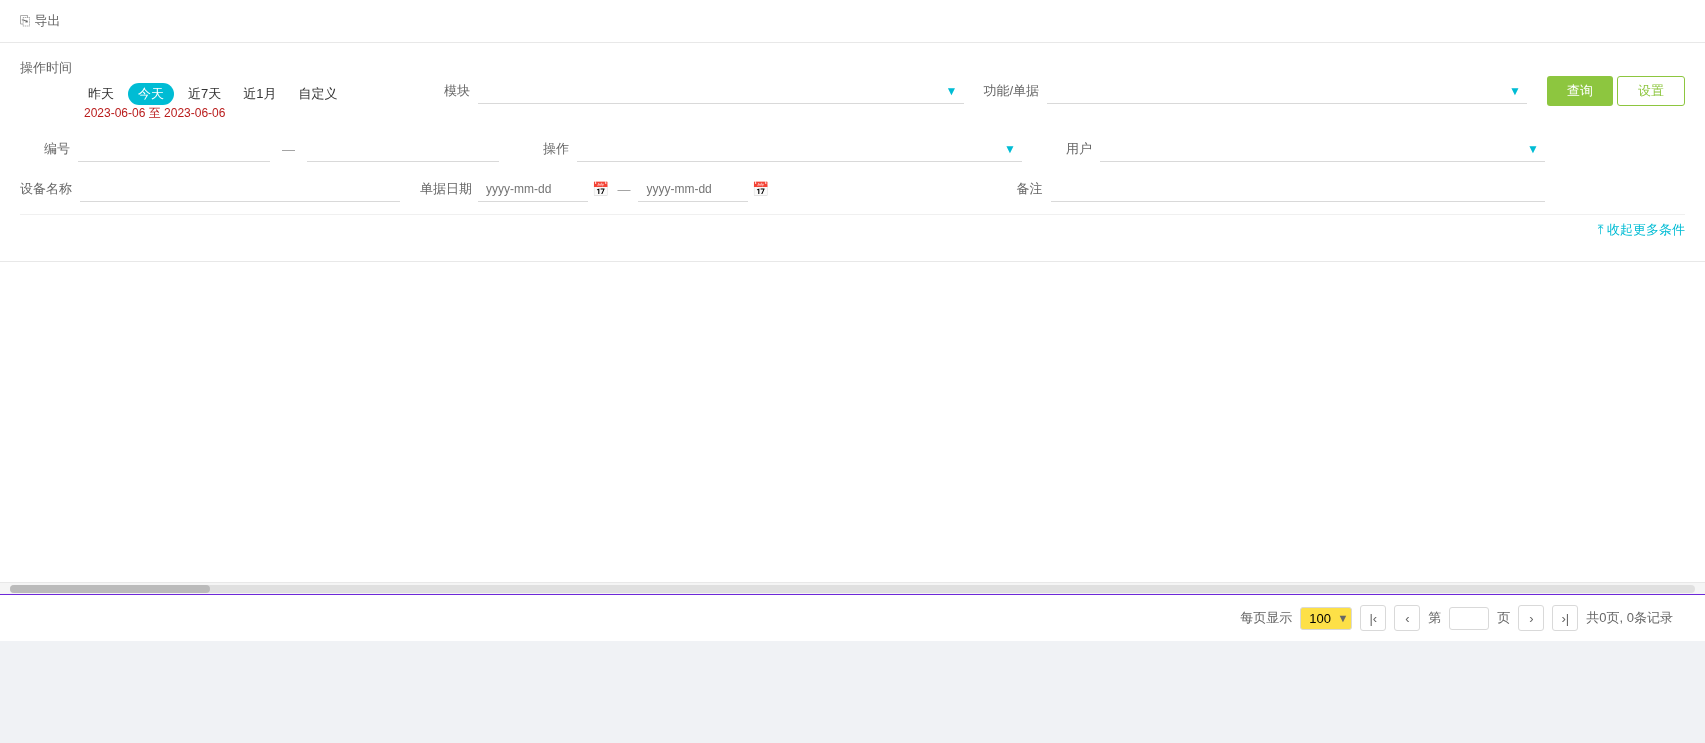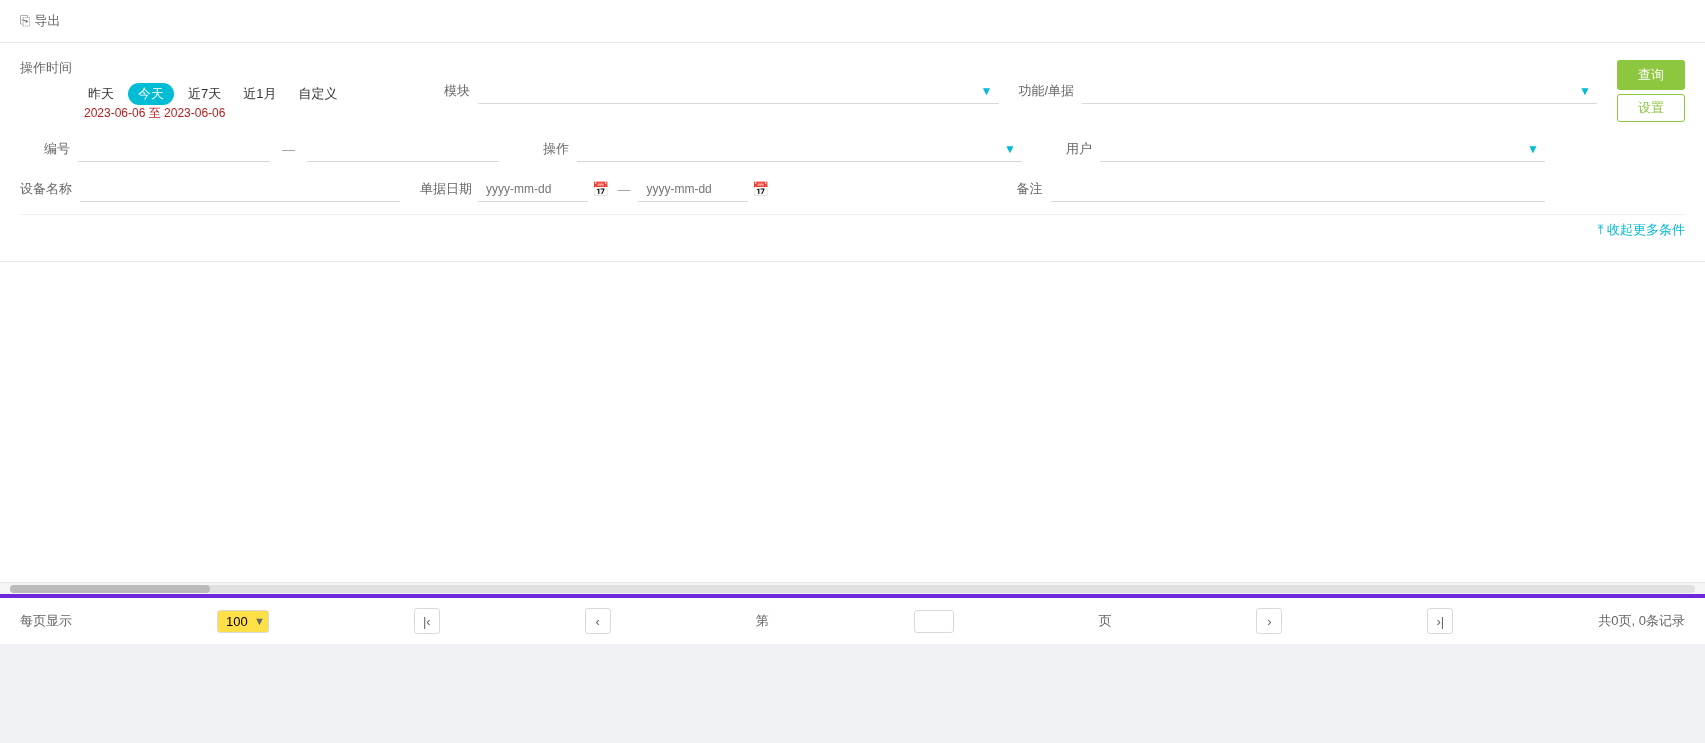--- a/index.html
+++ b/index.html
@@ -97,21 +97,21 @@
       padding: 5px 8px;
       border: none;
       border-bottom: 1px solid #d9d9d9;
       font-size: 13px;
       outline: none;
       background: transparent;
     }
 
     .dash { color: #999; padding: 0 4px; }
 
-    .action-buttons { display: flex; flex-direction: column; gap: 4px; }
+    .action-buttons { display: flex; flex-direction: row; gap: 4px; }
     .query-btn {
       background: #8dc63f;
       color: #fff;
       border: none;
       padding: 6px 20px;
       border-radius: 3px;
       cursor: pointer;
       font-size: 13px;
     }
     .settings-btn {
@@ -203,25 +203,25 @@
       top: 0;
       width: 200px;
       height: 8px;
       background: #bbb;
       border-radius: 4px;
     }
 
     .pagination {
       display: flex;
       align-items: center;
-      justify-content: space-between;
-      padding: 10px 20px;
+      justify-content: flex-end;
+      padding: 10px 32px;
       background: #fff;
       gap: 8px;
-      border-top: 4px solid #6d28d9;
+      border-top: 1px solid #6d28d9;
     }
     .pagination-label { color: #666; font-size: 13px; }
     .per-page-select {
       padding: 3px 20px 3px 8px;
       border: 1px solid #d9d9d9;
       border-radius: 3px;
       font-size: 13px;
       cursor: pointer;
       appearance: none;
       background: #fde047;

